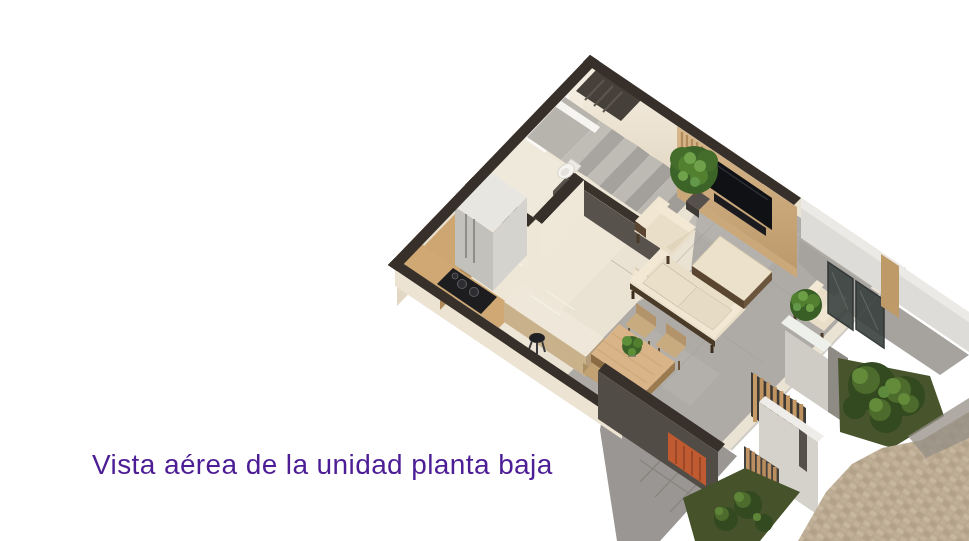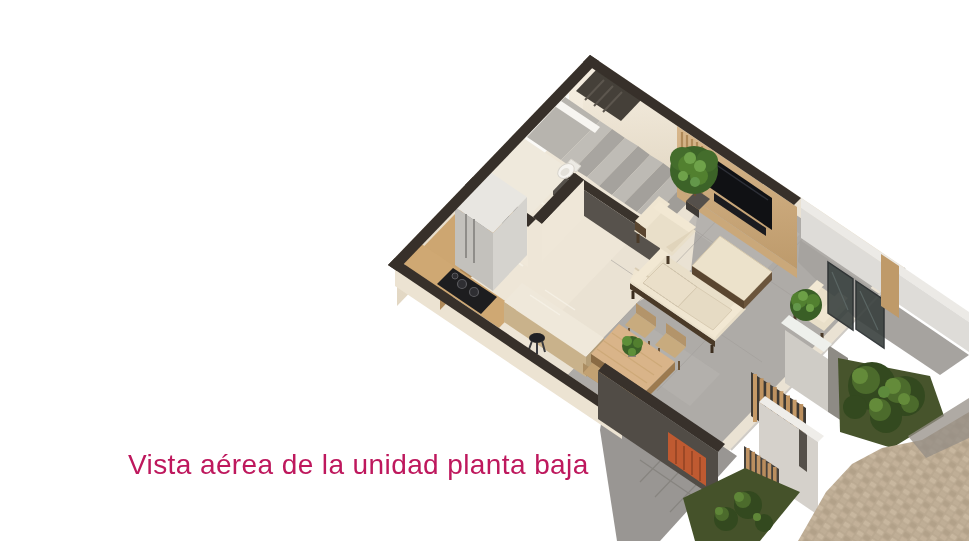--- a/index.html
+++ b/index.html
@@ -305,14 +305,14 @@
       <circle cx="764" cy="523" r="9" fill="#33491f"></circle>
       <circle cx="743" cy="500" r="8" fill="#4c6b2c"></circle>
           <circle cx="722" cy="514" r="7" fill="#4c6b2c"></circle>
       <circle cx="739" cy="497" r="5" fill="#5f8638"></circle>
           <circle cx="719" cy="511" r="4" fill="#5f8638"></circle>
       <circle cx="757" cy="517" r="4" fill="#5f8638"></circle>
     </g>
   </g>
 </svg>
 
-<div class="caption" style="color: #be185d; margin-left: 36px;">Vista aérea de la unidad planta baja</div>
+<div class="caption" style="color: #4c1d95;">Vista aérea de la unidad planta baja</div>
 </div>
 
 </body></html>

